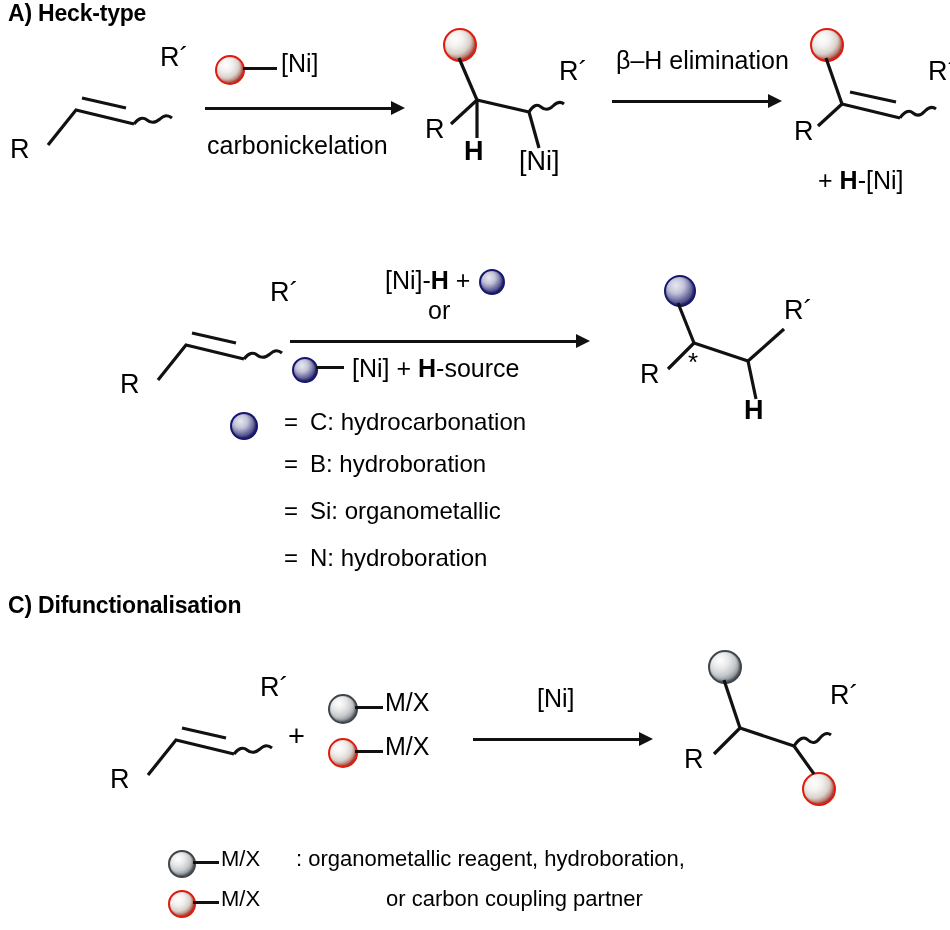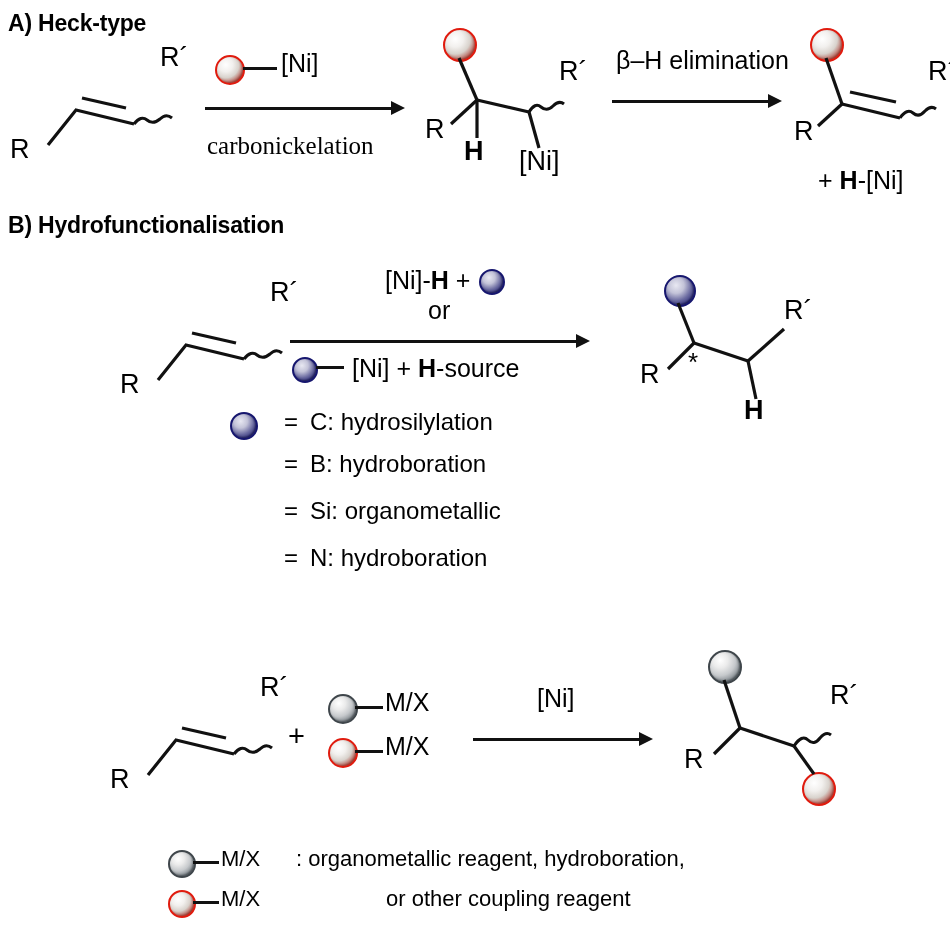--- a/index.html
+++ b/index.html
@@ -103,21 +103,21 @@
     border-bottom: 7px solid transparent;
     border-left: 14px solid #111111;
   }
   svg { display: block; overflow: visible; }
 </style>
 </head>
 <body>
 
 <div id="scheme">
 
-  <div class="abs sec-head" style="left:8px; top:10px;">A) Heck-type</div>
+  <div class="abs sec-head" style="left:8px; top:0;">A) Heck-type</div>
 
   <div class="abs" style="left:10px; top:50px;">
     <svg width="185" height="115" viewBox="0 0 185 115">
       <path d="M 38 95 L 66 60 L 124 74" fill="none" stroke="#111" stroke-width="3.2"></path>
       <path d="M 72 48 L 116 58" fill="none" stroke="#111" stroke-width="3.2"></path>
       <path d="M 124 74 q 7 -9 13 -4 q 6 5 13 -1 q 6 -6 12 -1" fill="none" stroke="#111" stroke-width="3"></path>
     </svg>
     <div class="abs atom-label" style="left:0px; top:84px;">R</div>
     <div class="abs atom-label" style="left:150px; top:-8px;">R´</div>
   </div>
@@ -125,21 +125,21 @@
   <div class="abs" style="left:205px; top:55px;">
     <div class="abs" style="left:10px; top:0px;">
       <span class="sphere sphere-red" style="width:26px; height:26px;"></span>
       <span class="abs hbond bond" style="left:28px; top:12px; width:34px;"></span>
       <span class="abs chem" style="left:66px; top:-4px;">[Ni]</span>
     </div>
     <div class="abs rxn-arrow" style="left:0px; top:42px; width:200px;">
       <span class="shaft" style="width:188px;"></span>
       <span class="head" style="left:186px;"></span>
     </div>
-    <div class="abs chem" style="left:2px; top:78px;font-family:Liberation Serif, serif;">carbonickelation</div>
+    <div class="abs chem" style="left:2px; top:78px;">carbonickelation</div>
   </div>
 
   <div class="abs" style="left:425px; top:28px;">
     <span class="abs sphere sphere-red" style="left:18px; top:0px; width:30px; height:30px;"></span>
     <svg width="180" height="130" viewBox="0 0 180 130" style="position:absolute; left:0; top:0;">
       <path d="M 34 30 L 52 72" fill="none" stroke="#111" stroke-width="3.2"></path>
       <path d="M 52 72 L 26 96" fill="none" stroke="#111" stroke-width="3.2"></path>
       <path d="M 52 72 L 52 110" fill="none" stroke="#111" stroke-width="3.2"></path>
       <path d="M 52 72 L 104 84" fill="none" stroke="#111" stroke-width="3.2"></path>
       <path d="M 104 84 L 114 120" fill="none" stroke="#111" stroke-width="3.2"></path>
@@ -169,21 +169,20 @@
       <path d="M 100 90 q 7 -10 13 -5 q 6 5 12 -2 q 6 -6 11 -2" fill="none" stroke="#111" stroke-width="3"></path>
     </svg>
     <div class="abs atom-label" style="left:-6px; top:88px;">R</div>
     <div class="abs atom-label" style="left:128px; top:28px;">R´</div>
   </div>
 
   <div class="abs chem" style="left:818px; top:168px;">
     <span>+</span><span>&nbsp;</span><span class="chem-b">H</span><span>-</span><span>[Ni]</span>
   </div>
 
-  <div class="abs sec-head" style="left:8px; top:212px;">B) Hydrofunctionalisation</div>
 
   <div class="abs" style="left:120px; top:285px;">
     <svg width="185" height="115" viewBox="0 0 185 115">
       <path d="M 38 95 L 66 60 L 124 74" fill="none" stroke="#111" stroke-width="3.2"></path>
       <path d="M 72 48 L 116 58" fill="none" stroke="#111" stroke-width="3.2"></path>
       <path d="M 124 74 q 7 -9 13 -4 q 6 5 13 -1 q 6 -6 12 -1" fill="none" stroke="#111" stroke-width="3"></path>
     </svg>
     <div class="abs atom-label" style="left:0px; top:84px;">R</div>
     <div class="abs atom-label" style="left:150px; top:-8px;">R´</div>
   </div>
@@ -218,36 +217,37 @@
     <div class="abs atom-label" style="left:-8px; top:84px;">R</div>
     <div class="abs star" style="left:40px; top:72px;">*</div>
     <div class="abs atom-label" style="left:136px; top:20px;">R´</div>
     <div class="abs atom-label bold" style="left:96px; top:120px;">H</div>
   </div>
 
   <div class="abs" style="left:240px; top:408px;">
     <div class="legend-txt" style="position:relative; height:42px;">
       <span class="abs sphere sphere-blue" style="left:-10px; top:4px; width:24px; height:24px;"></span>
       <span class="abs" style="left:44px; top:0px;">=</span>
-      <span class="abs" style="left:70px; top:0px;">C: hydrosilylation</span>
+      <span class="abs" style="left:70px; top:0px;">C: hydrocarbonation</span>
     </div>
     <div class="legend-txt" style="position:relative; height:47px;">
       <span class="abs" style="left:44px; top:0px;">=</span>
       <span class="abs" style="left:70px; top:0px;">B: hydroboration</span>
     </div>
     <div class="legend-txt" style="position:relative; height:47px;">
       <span class="abs" style="left:44px; top:0px;">=</span>
       <span class="abs" style="left:70px; top:0px;">Si: organometallic</span>
     </div>
     <div class="legend-txt" style="position:relative; height:47px;">
       <span class="abs" style="left:44px; top:0px;">=</span>
       <span class="abs" style="left:70px; top:0px;">N: hydroboration</span>
     </div>
   </div>
 
+  <div class="abs sec-head" style="left:8px; top:592px;">C) Difunctionalisation</div>
 
   <div class="abs" style="left:110px; top:680px;">
     <svg width="185" height="115" viewBox="0 0 185 115">
       <path d="M 38 95 L 66 60 L 124 74" fill="none" stroke="#111" stroke-width="3.2"></path>
       <path d="M 72 48 L 116 58" fill="none" stroke="#111" stroke-width="3.2"></path>
       <path d="M 124 74 q 7 -9 13 -4 q 6 5 13 -1 q 6 -6 12 -1" fill="none" stroke="#111" stroke-width="3"></path>
     </svg>
     <div class="abs atom-label" style="left:0px; top:84px;">R</div>
     <div class="abs atom-label" style="left:150px; top:-8px;">R´</div>
   </div>
@@ -293,17 +293,17 @@
     <div style="position:relative; height:40px;">
       <span class="abs sphere sphere-gray" style="left:0px; top:4px; width:24px; height:24px;"></span>
       <span class="abs hbond bond" style="left:25px; top:15px; width:26px;"></span>
       <span class="abs legend-bottom" style="left:53px; top:0px;">M/X</span>
       <span class="abs legend-bottom" style="left:128px; top:0px;">: organometallic reagent, hydroboration,</span>
     </div>
     <div style="position:relative; height:40px;">
       <span class="abs sphere sphere-red" style="left:0px; top:4px; width:24px; height:24px;"></span>
       <span class="abs hbond bond" style="left:25px; top:15px; width:26px;"></span>
       <span class="abs legend-bottom" style="left:53px; top:0px;">M/X</span>
-      <span class="abs legend-bottom" style="left:218px; top:0px;">or other coupling reagent</span>
+      <span class="abs legend-bottom" style="left:218px; top:0px;">or carbon coupling partner</span>
     </div>
   </div>
 
 </div>
 
 </body></html>

